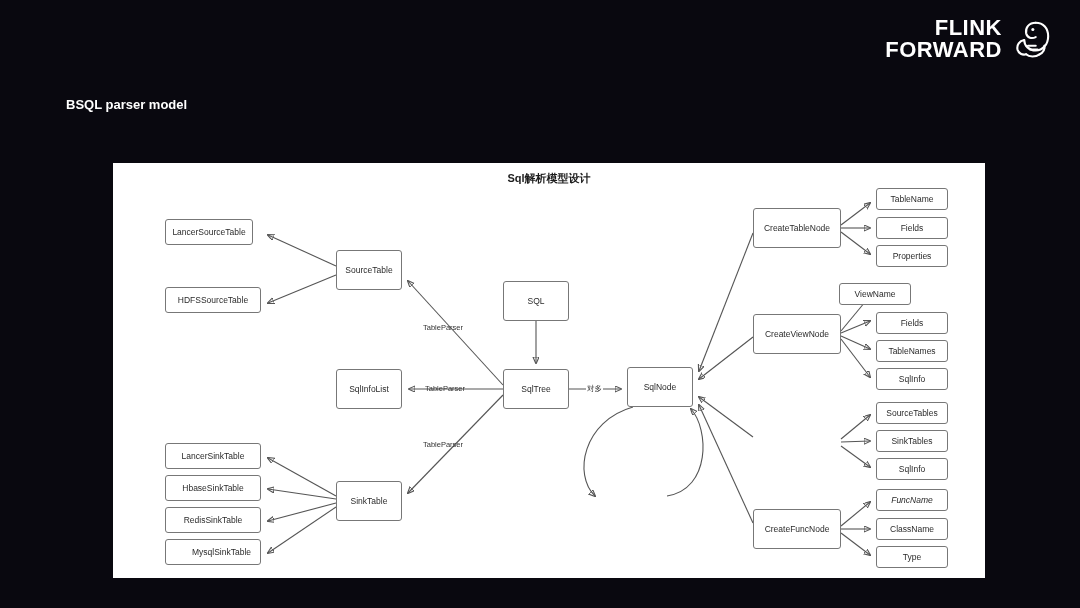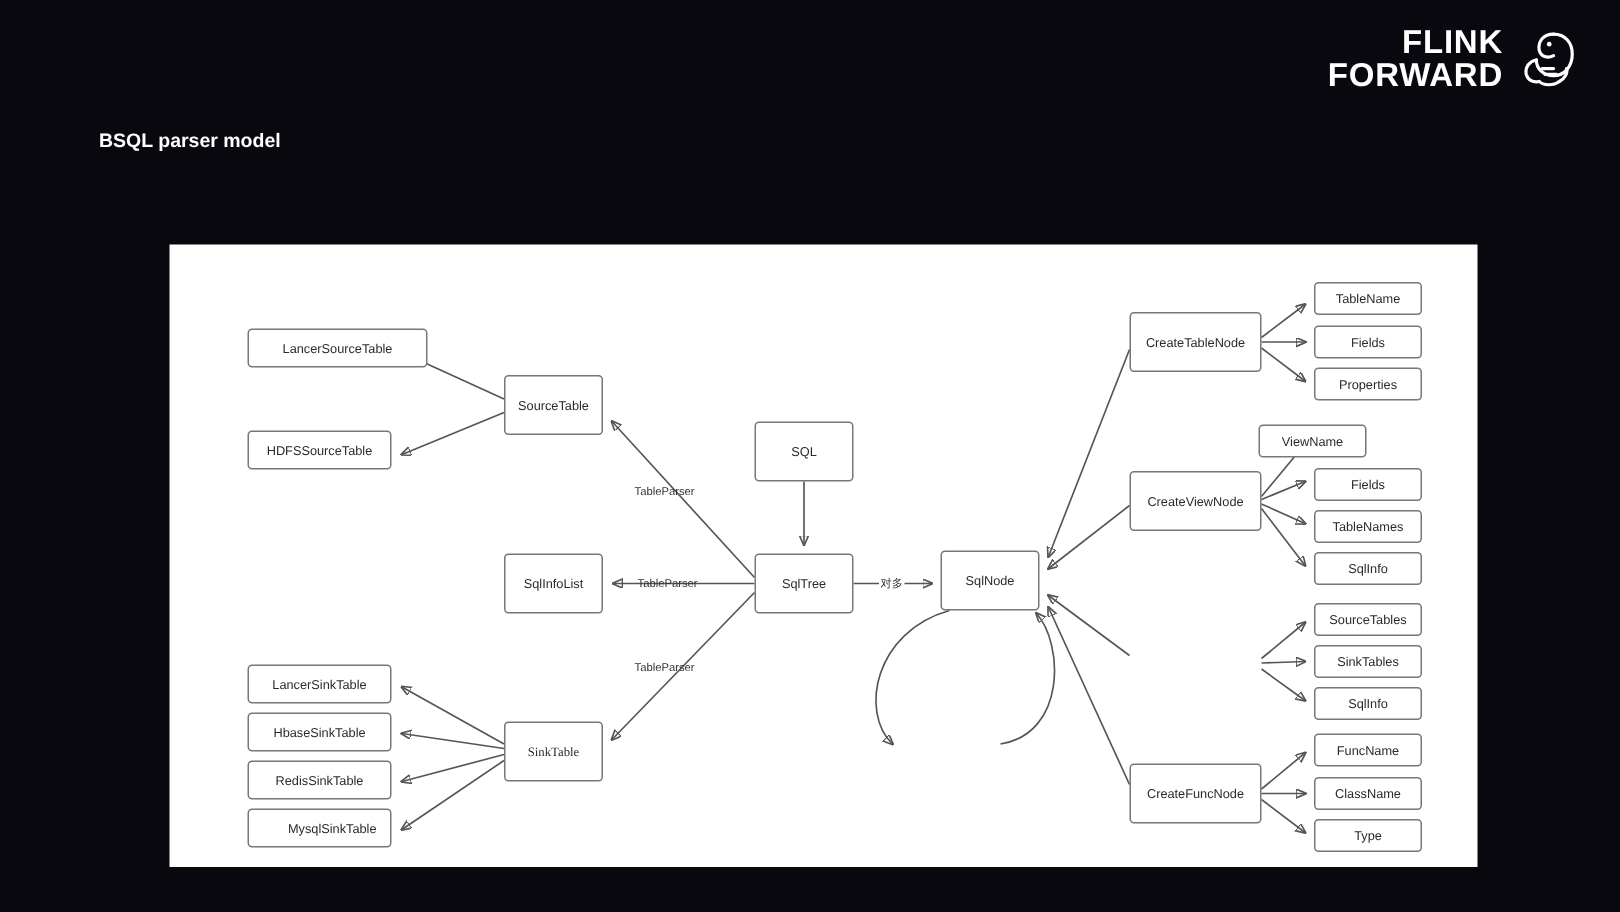--- a/index.html
+++ b/index.html
@@ -48,21 +48,21 @@
     font-weight: bold;
     line-height: 44px;
     letter-spacing: 0px;
     white-space: nowrap;
   }
   #title-sub {
     color: #ffffff;
     font-size: 13px;
     font-weight: bold;
     line-height: 16px;
-    margin-top: 2px;
+    margin-top: 13px;
   }
 
   
   #canvas {
     position: absolute;
     left: 113px; top: 163px;
     width: 872px; height: 415px;
     background: #ffffff;
   }
   #diagram-title {
@@ -131,20 +131,21 @@
       </g>
     </svg>
   </div>
 
   <div id="title-block">
     <div id="title-sub">BSQL parser model</div>
   </div>
 
   <div id="canvas">
 
+    <div id="diagram-title">Sql解析模型设计</div>
 
     <svg id="wires" viewBox="0 0 872 415">
       <defs>
         <marker id="ah" markerWidth="7" markerHeight="7" refX="6" refY="3" orient="auto" markerUnits="userSpaceOnUse">
           <path d="M0,0 L7,3 L0,6 z" fill="#555555" stroke="none"></path>
         </marker>
       </defs>
 
       <line x1="223" y1="103" x2="155" y2="72" marker-end="url(#ah)"></line>
       <line x1="223" y1="112" x2="155" y2="140" marker-end="url(#ah)"></line>
@@ -183,52 +184,52 @@
 
       <line x1="728" y1="276" x2="757" y2="252" marker-end="url(#ah)"></line>
       <line x1="728" y1="279" x2="757" y2="278" marker-end="url(#ah)"></line>
       <line x1="728" y1="283" x2="757" y2="304" marker-end="url(#ah)"></line>
 
       <line x1="728" y1="363" x2="757" y2="339" marker-end="url(#ah)"></line>
       <line x1="728" y1="366" x2="757" y2="366" marker-end="url(#ah)"></line>
       <line x1="728" y1="370" x2="757" y2="392" marker-end="url(#ah)"></line>
     </svg>
 
-    <div class="node" style="left:52px; top:56px; width:120px; height:26px;">LancerSourceTable</div>
+    <div class="node" style="left:52px; top:56px; width:88px; height:26px;">LancerSourceTable</div>
     <div class="node" style="left:52px; top:124px; width:96px; height:26px;">HDFSSourceTable</div>
     <div class="node" style="left:223px; top:87px; width:66px; height:40px;">SourceTable</div>
 
     <div class="node" style="left:223px; top:206px; width:66px; height:40px;">SqlInfoList</div>
     <div class="node" style="left:390px; top:118px; width:66px; height:40px;">SQL</div>
     <div class="node" style="left:514px; top:204px; width:66px; height:40px;">SqlNode</div>
     <div class="node" style="left:390px; top:206px; width:66px; height:40px;">SqlTree</div>
 
     <div class="node" style="left:52px; top:280px; width:96px; height:26px;">LancerSinkTable</div>
     <div class="node" style="left:52px; top:312px; width:96px; height:26px;">HbaseSinkTable</div>
     <div class="node" style="left:52px; top:344px; width:96px; height:26px;">RedisSinkTable</div>
     <div class="node" style="left:52px; top:376px; width:96px; height:26px;padding-left:20px;">MysqlSinkTable</div>
-    <div class="node" style="left:223px; top:318px; width:66px; height:40px;font-family:Liberation Serif, serif;">SinkTable</div>
+    <div class="node" style="left:223px; top:318px; width:66px; height:40px;">SinkTable</div>
 
     <div class="node" style="left:640px; top:45px; width:88px; height:40px;">CreateTableNode</div>
     <div class="node" style="left:763px; top:25px; width:72px; height:22px;">TableName</div>
     <div class="node" style="left:763px; top:54px; width:72px; height:22px;">Fields</div>
     <div class="node" style="left:763px; top:82px; width:72px; height:22px;">Properties</div>
 
     <div class="node" style="left:640px; top:151px; width:88px; height:40px;">CreateViewNode</div>
     <div class="node" style="left:726px; top:120px; width:72px; height:22px;">ViewName</div>
     <div class="node" style="left:763px; top:149px; width:72px; height:22px;">Fields</div>
     <div class="node" style="left:763px; top:177px; width:72px; height:22px;">TableNames</div>
     <div class="node" style="left:763px; top:205px; width:72px; height:22px;">SqlInfo</div>
 
     <div class="node" style="left:763px; top:239px; width:72px; height:22px;">SourceTables</div>
     <div class="node" style="left:763px; top:267px; width:72px; height:22px;">SinkTables</div>
     <div class="node" style="left:763px; top:295px; width:72px; height:22px;">SqlInfo</div>
 
     <div class="node" style="left:640px; top:346px; width:88px; height:40px;">CreateFuncNode</div>
-    <div class="node" style="left:763px; top:326px; width:72px; height:22px;">FuncName</div>
+    <div class="node" style="left:763px; top:326px; width:72px; height:22px;font-style:italic;">FuncName</div>
     <div class="node" style="left:763px; top:355px; width:72px; height:22px;">ClassName</div>
     <div class="node" style="left:763px; top:383px; width:72px; height:22px;">Type</div>
 
     <div class="edge-label" style="left:310px; top:160px;">TableParser</div>
     <div class="edge-label" style="left:312px; top:221px;">TableParser</div>
     <div class="edge-label" style="left:310px; top:277px;">TableParser</div>
     <div class="edge-label" style="left:473px; top:221px; background:#ffffff; padding:0 1px;">对多</div>
 
   </div>
 

